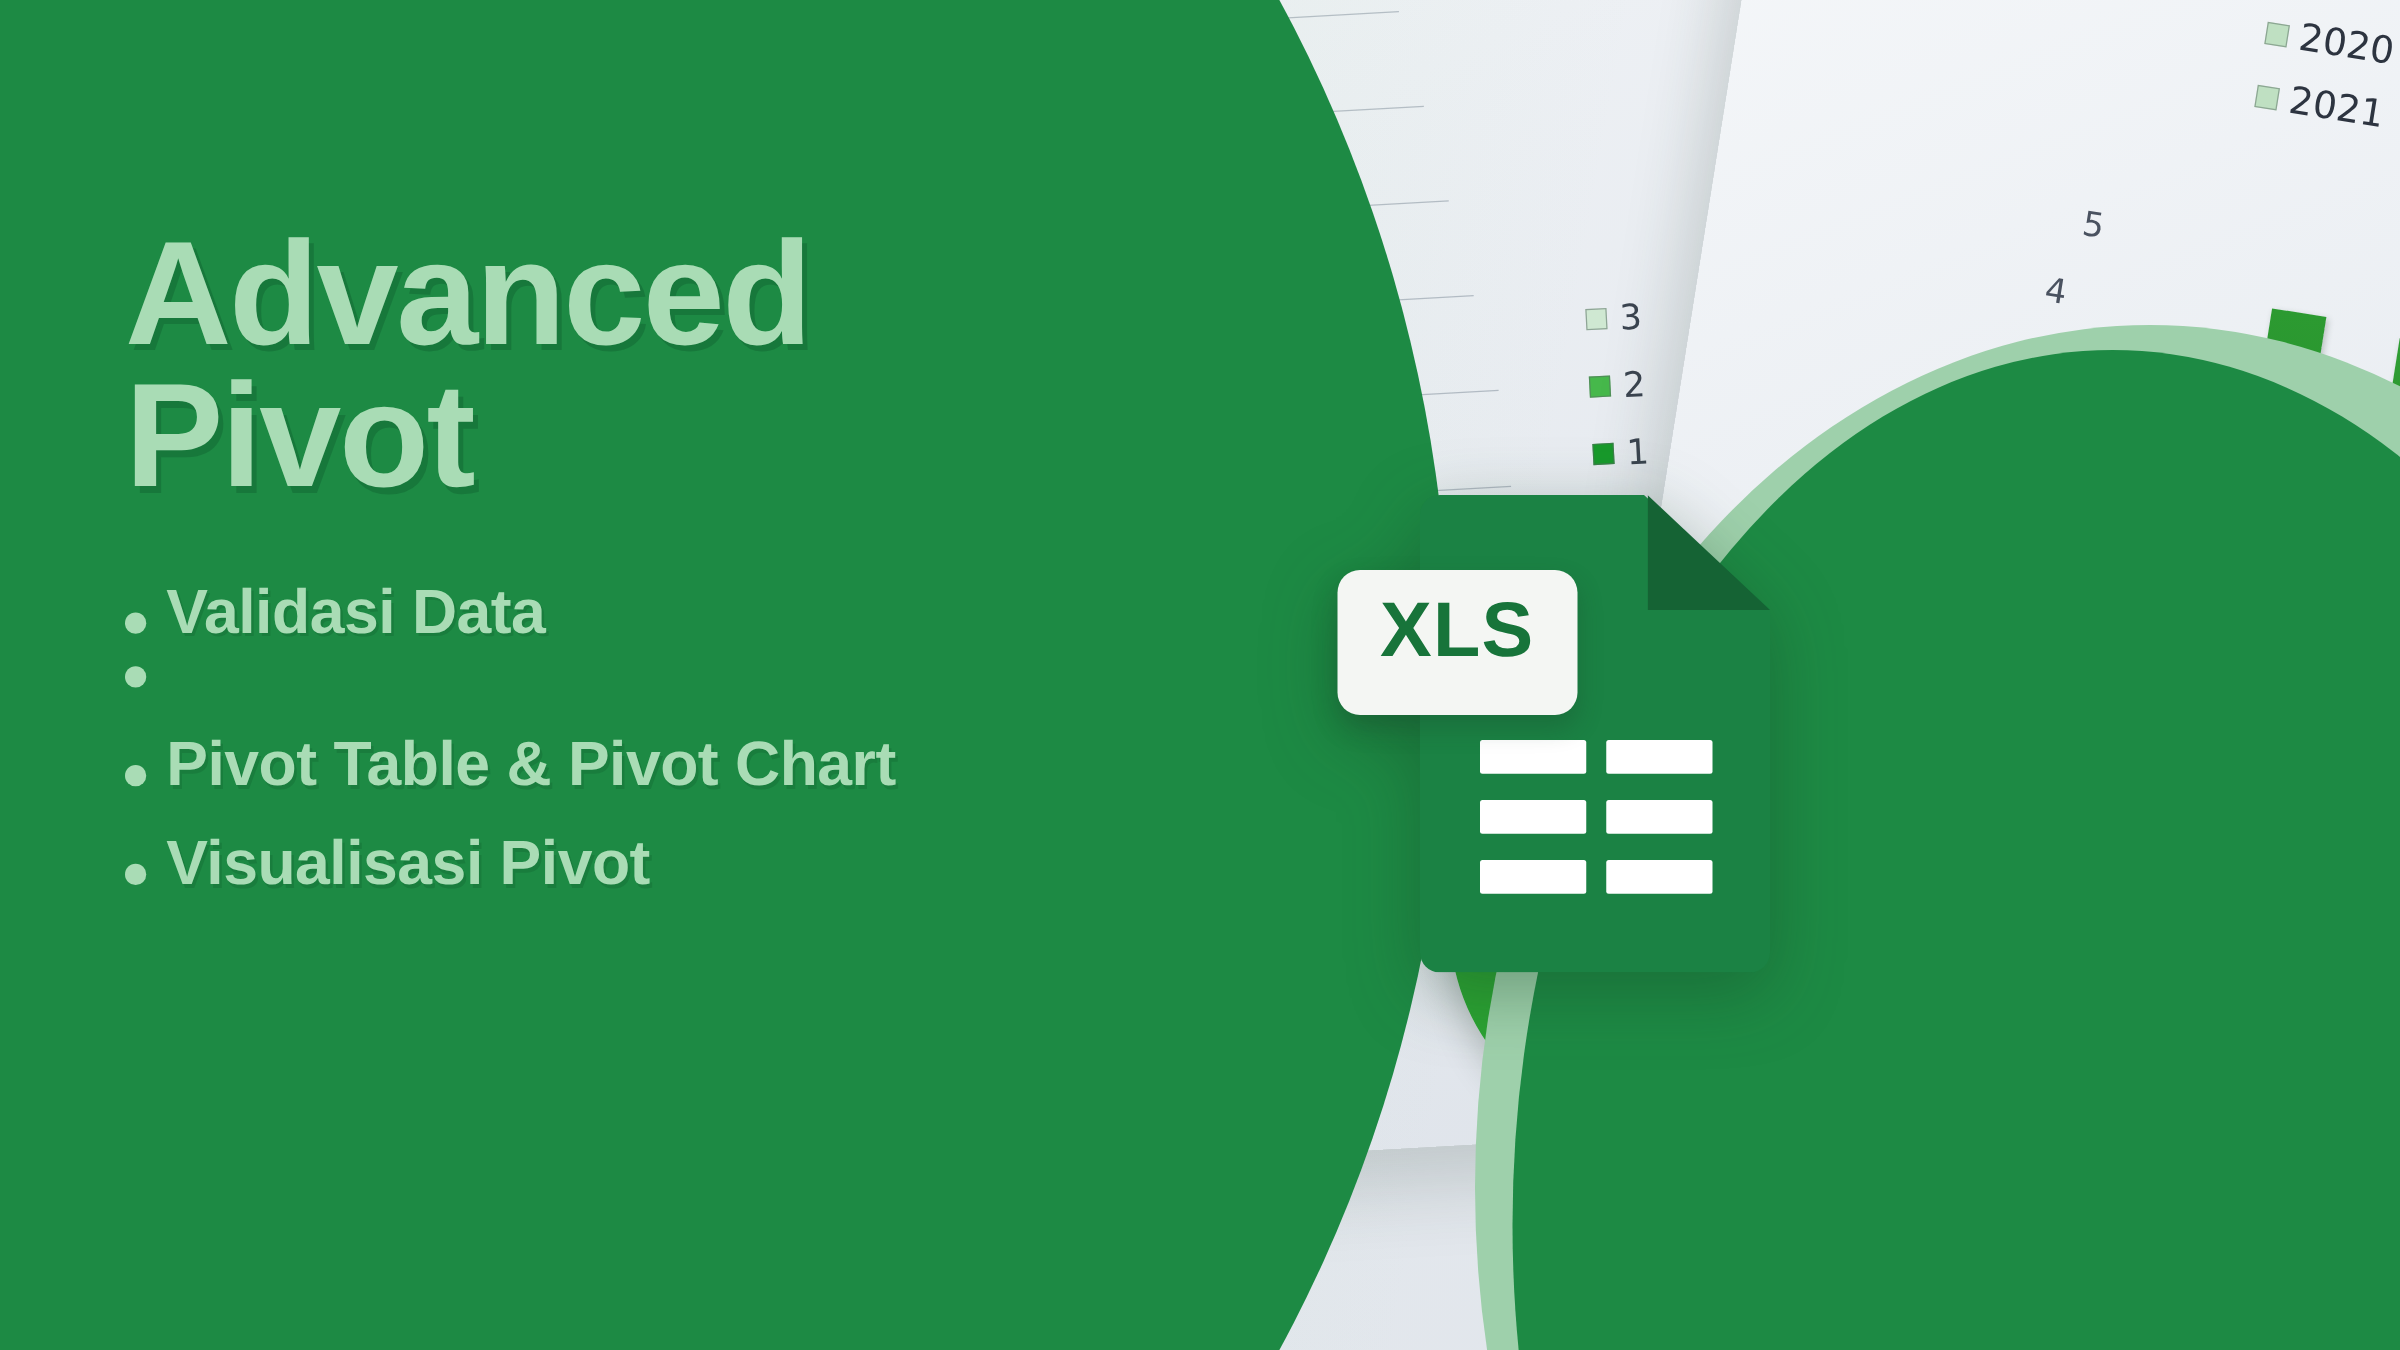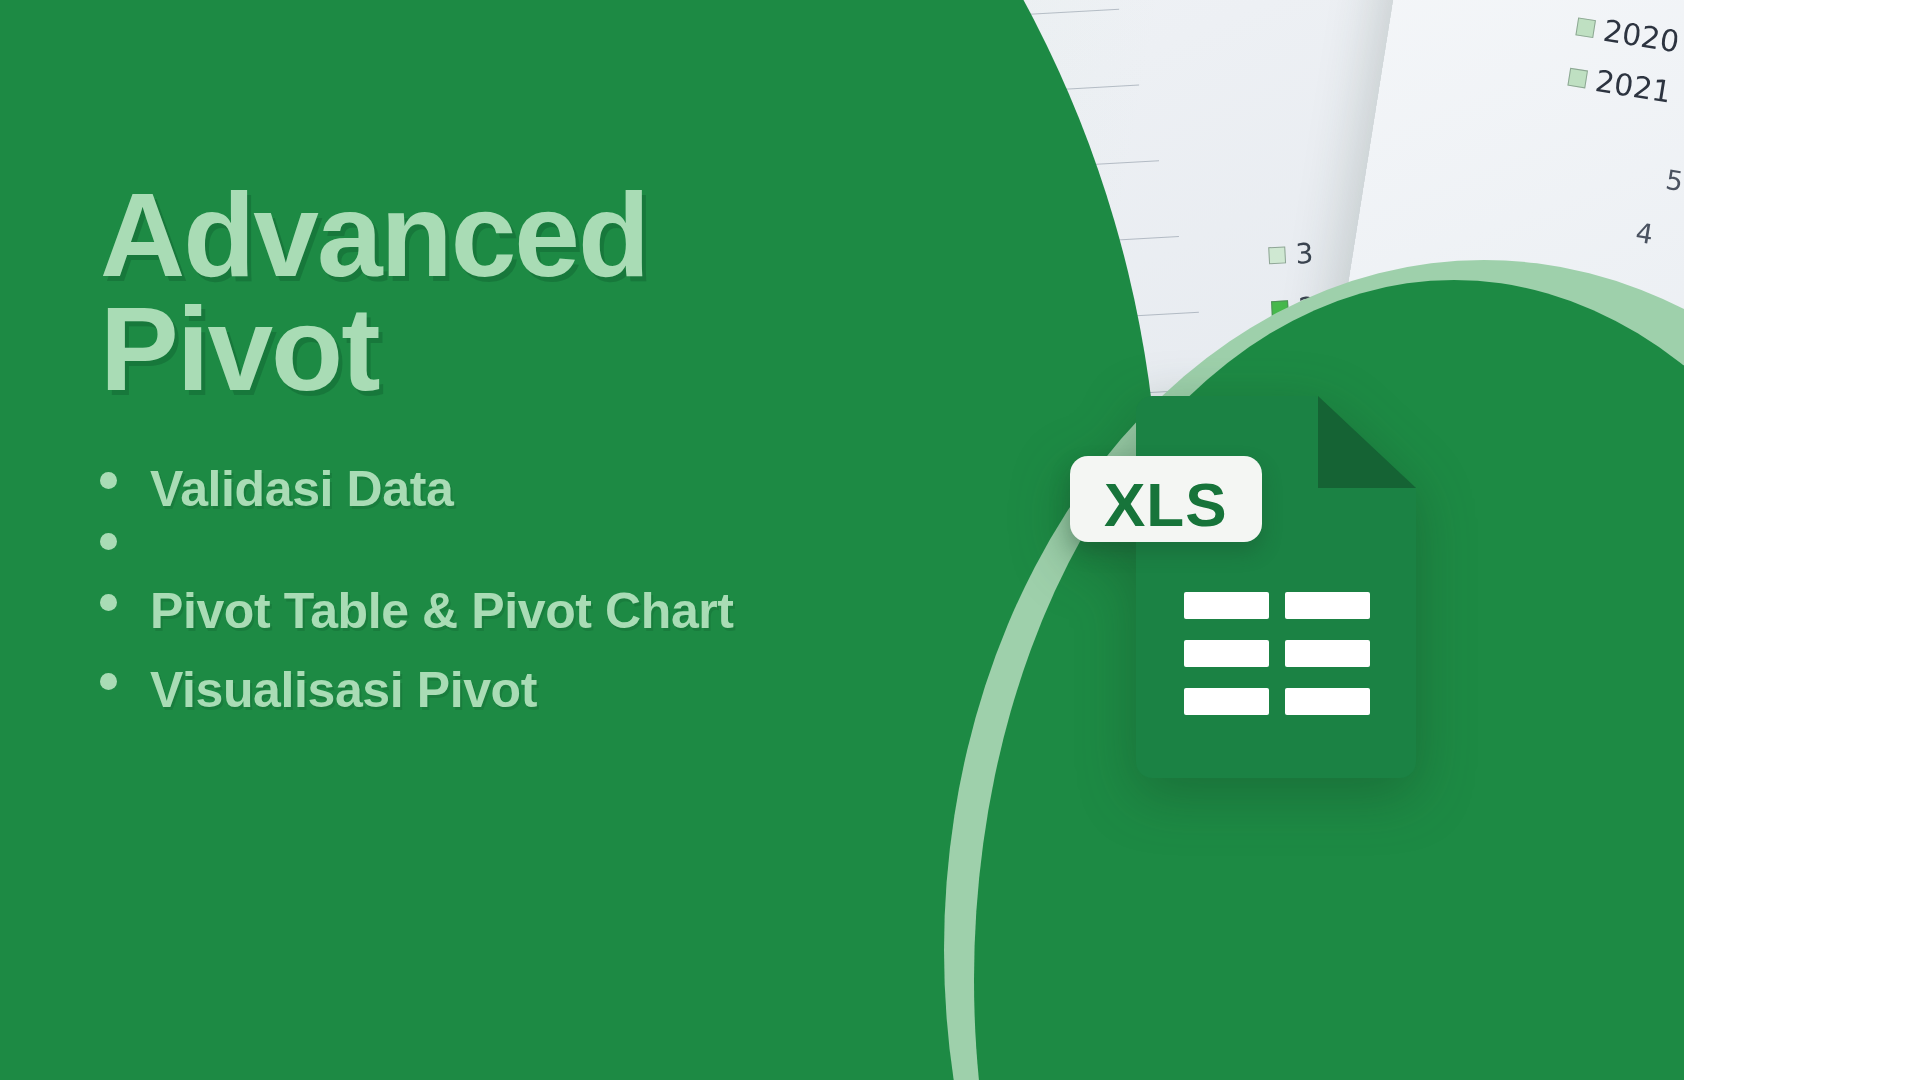--- a/index.html
+++ b/index.html
@@ -5,21 +5,21 @@
   * { margin:0; padding:0; box-sizing:border-box; }
   html, body {
     width:1920px; height:1080px;
     overflow:hidden;
     font-family:"Liberation Sans", sans-serif;
     background:#ffffff;
   }
 
   #banner {
     position:relative;
-    width:1684px; height:1080px;
+    width:1920px; height:1080px;
     overflow:hidden;
     background:#1d8a44;
   }
 
   
   .photo-layer {
     position:absolute;
     inset:0;
     background:
       linear-gradient(135deg, #eef1f4 0%, #e6eaef 40%, #dfe4ea 100%);
@@ -231,22 +231,22 @@
     color:#a9dcb5;
     letter-spacing:-2px;
     text-shadow:4px 5px 0 rgba(17,96,47,.42);
     margin-bottom:56px;
   }
   .title .ln { display:block; }
 
   .bullets { list-style:none; }
   .bullet {
     display:flex;
-    align-items:center;
-    gap:33px;
+    align-items:flex-end;
+    gap:16px;
     margin-bottom:26px;
   }
   .dot {
     flex:0 0 auto;
     width:17px; height:17px;
     border-radius:50%;
     background:#a9dcb5;
     position:relative;
     top:-9px;
   }
@@ -296,21 +296,21 @@
     height:27px;
     background:#ffffff;
     border-radius:2px;
   }
   .file-rows .cell.w1 { width:85px; }
   .file-rows .cell.w2 { width:85px; }
 
   .xls-badge {
     position:absolute;
     left:-66px; top:60px;
-    padding:18px 34px 6px;
+    padding:18px 34px 36px;
     background:#f4f6f3;
     border-radius:18px;
     box-shadow:0 10px 20px rgba(25,60,40,.28);
     z-index:5;
   }
   .xls-badge .txt {
     font-size:62px;
     font-weight:bold;
     color:#17743a;
     letter-spacing:1px;

